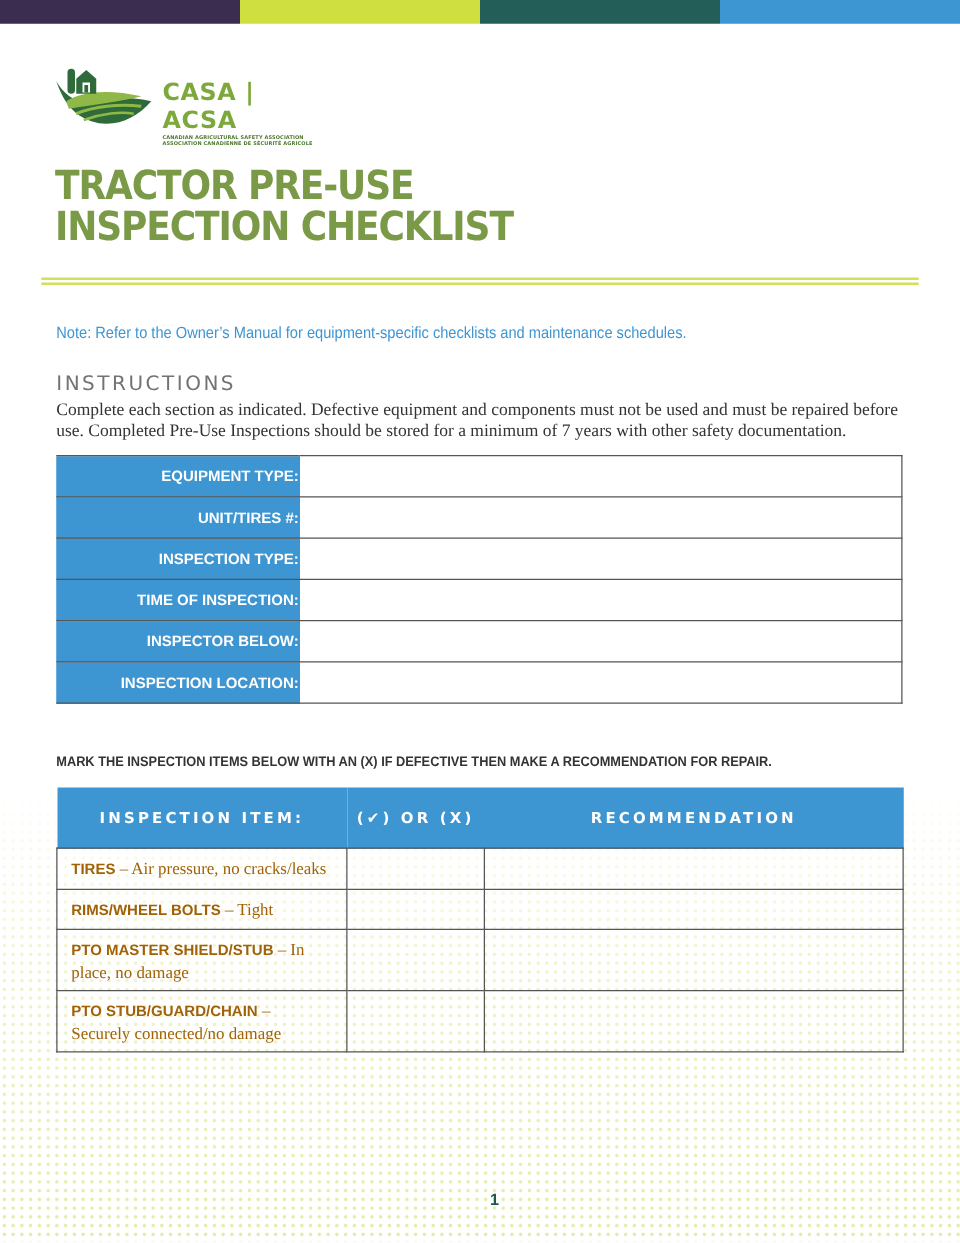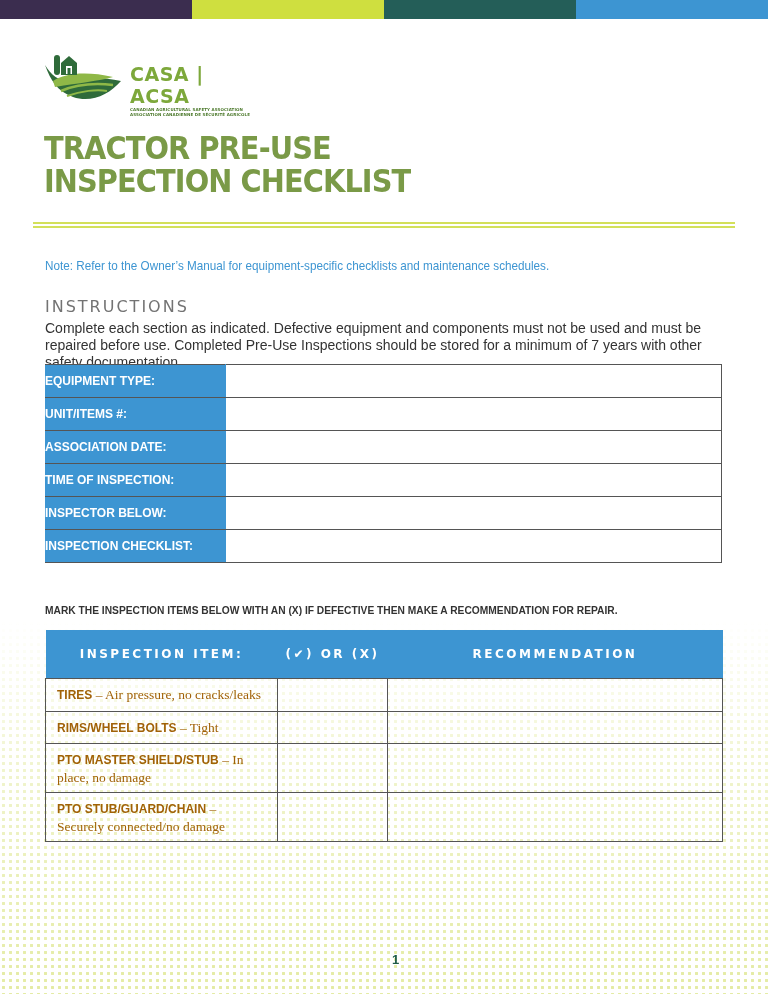--- a/index.html
+++ b/index.html
@@ -15,24 +15,24 @@
   .topbar { position:absolute; top:0; left:0; width:768px; height:19px; display:flex; z-index:2; }
   .topbar div { flex:1; height:100%; }
   .logo { position:absolute; left:43px; top:51px; width:200px; height:52px; z-index:2; }
   .logo-text { position:absolute; left:87px; top:12px; }
   .logo-big { font-family:"DejaVu Sans", sans-serif; font-weight:bold; font-size:19px; color:#7da83b; letter-spacing:0.5px; }
   .logo-small { font-family:"DejaVu Sans", sans-serif; font-weight:bold; font-size:4px; color:#4d7a2d; line-height:5px; letter-spacing:0.1px; white-space:nowrap; }
   .title { position:absolute; left:44px; top:132px; color:#7a9a47; font-family:"DejaVu Sans", sans-serif; font-weight:bold; font-size:32px; line-height:33px; letter-spacing:-1px; transform:scaleX(0.9); transform-origin:left top; z-index:2; }
   .rule { position:absolute; left:33px; width:702px; height:2px; background:#d3e05a; z-index:2; }
   .note { position:absolute; left:45px; top:258px; font-size:13px; color:#3d95d2; transform:scaleX(0.9); transform-origin:left top; white-space:nowrap; z-index:2; }
   .instr-h { position:absolute; left:45px; top:297px; font-family:"DejaVu Sans", sans-serif; font-size:16px; color:#737373; letter-spacing:2px; z-index:2; }
-  .instr-b { position:absolute; left:45px; top:320px; width:680px; font-family:Liberation Sans, sans-serif; font-size:14px; line-height:17px; color:#333; z-index:2; }
+  .instr-b { position:absolute; left:45px; top:320px; width:680px; font-family:Liberation Serif, serif; font-size:14px; line-height:17px; color:#333; z-index:2; }
   .infotable { position:absolute; left:45px; top:364px; width:677px; border-collapse:collapse; z-index:2; }
   .infotable td { height:32px; padding:0; border-top:1px solid #555; border-bottom:1px solid #555; }
-  .infotable td.lbl { width:180px; background:#3d95d2; color:#fff; text-align:left; font-weight:bold; font-size:12px; border-right:1px solid #3d95d2; }
+  .infotable td.lbl { width:194px; background:#3d95d2; color:#fff; text-align:right; font-weight:bold; font-size:12px; border-right:1px solid #3d95d2; }
   .infotable td.val { background:#fff; border-right:1px solid #555; }
   .infotable tr:first-child td { border-top:1px solid #555; }
   .mark { position:absolute; left:45px; top:604px; font-weight:bold; font-size:11px; color:#333; transform:scaleX(0.93); transform-origin:left top; white-space:nowrap; z-index:2; }
   .checktable { position:absolute; left:45px; top:630px; width:678px; border-collapse:collapse; z-index:2; }
   .checktable th { background:#3d95d2; color:#fff; height:46px; font-family:"DejaVu Sans", sans-serif; font-size:12px; font-weight:bold; letter-spacing:2.5px;margin-top:40px; }
   .checktable td { border:1px solid #555; vertical-align:middle; padding:0 11px; font-family:"Liberation Serif", serif; font-size:13.5px; color:#a16207; line-height:17px; }
   .checktable td.c1 { width:208px; }
   .checktable td.c2 { width:86px; padding:0; }
   .checktable td.c3 { padding:0; }
   .checktable td b { font-family:"Liberation Sans", sans-serif; font-weight:bold; font-size:12px; }
@@ -81,37 +81,37 @@
 <div class="instr-h">INSTRUCTIONS</div>
 <div class="instr-b">Complete each section as indicated. Defective equipment and components must not be used and must be repaired before use. Completed Pre-Use Inspections should be stored for a minimum of 7 years with other safety documentation.</div>
 
 <table class="infotable">
   <tbody>
       <tr>
     <td class="lbl">EQUIPMENT TYPE:</td>
     <td class="val"></td>
   </tr>
   <tr>
-    <td class="lbl">UNIT/ITEMS #:</td>
+    <td class="lbl">UNIT/TIRES #:</td>
     <td class="val"></td>
   </tr>
   <tr>
-    <td class="lbl">ASSOCIATION DATE:</td>
+    <td class="lbl">INSPECTION TYPE:</td>
     <td class="val"></td>
   </tr>
   <tr>
     <td class="lbl">TIME OF INSPECTION:</td>
     <td class="val"></td>
   </tr>
   <tr>
     <td class="lbl">INSPECTOR BELOW:</td>
     <td class="val"></td>
   </tr>
   <tr>
-    <td class="lbl">INSPECTION CHECKLIST:</td>
+    <td class="lbl">INSPECTION LOCATION:</td>
     <td class="val"></td>
   </tr>
 </tbody>
   </table>
 
 <div class="mark">MARK THE INSPECTION ITEMS BELOW WITH AN (X) IF DEFECTIVE THEN MAKE A RECOMMENDATION FOR REPAIR.</div>
 
 <table class="checktable">
   <tbody>
       <tr>

